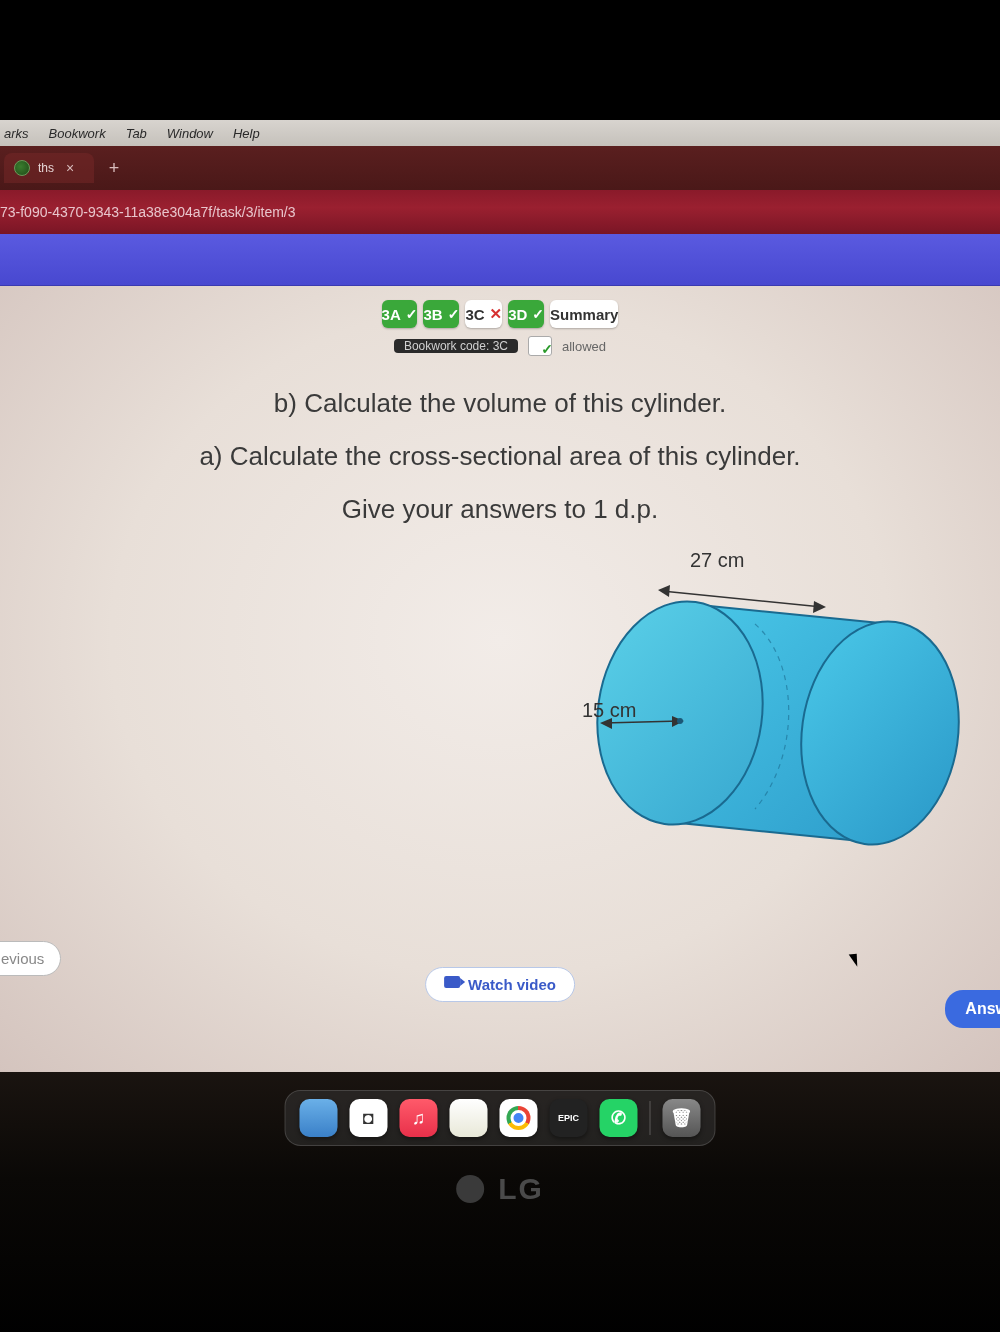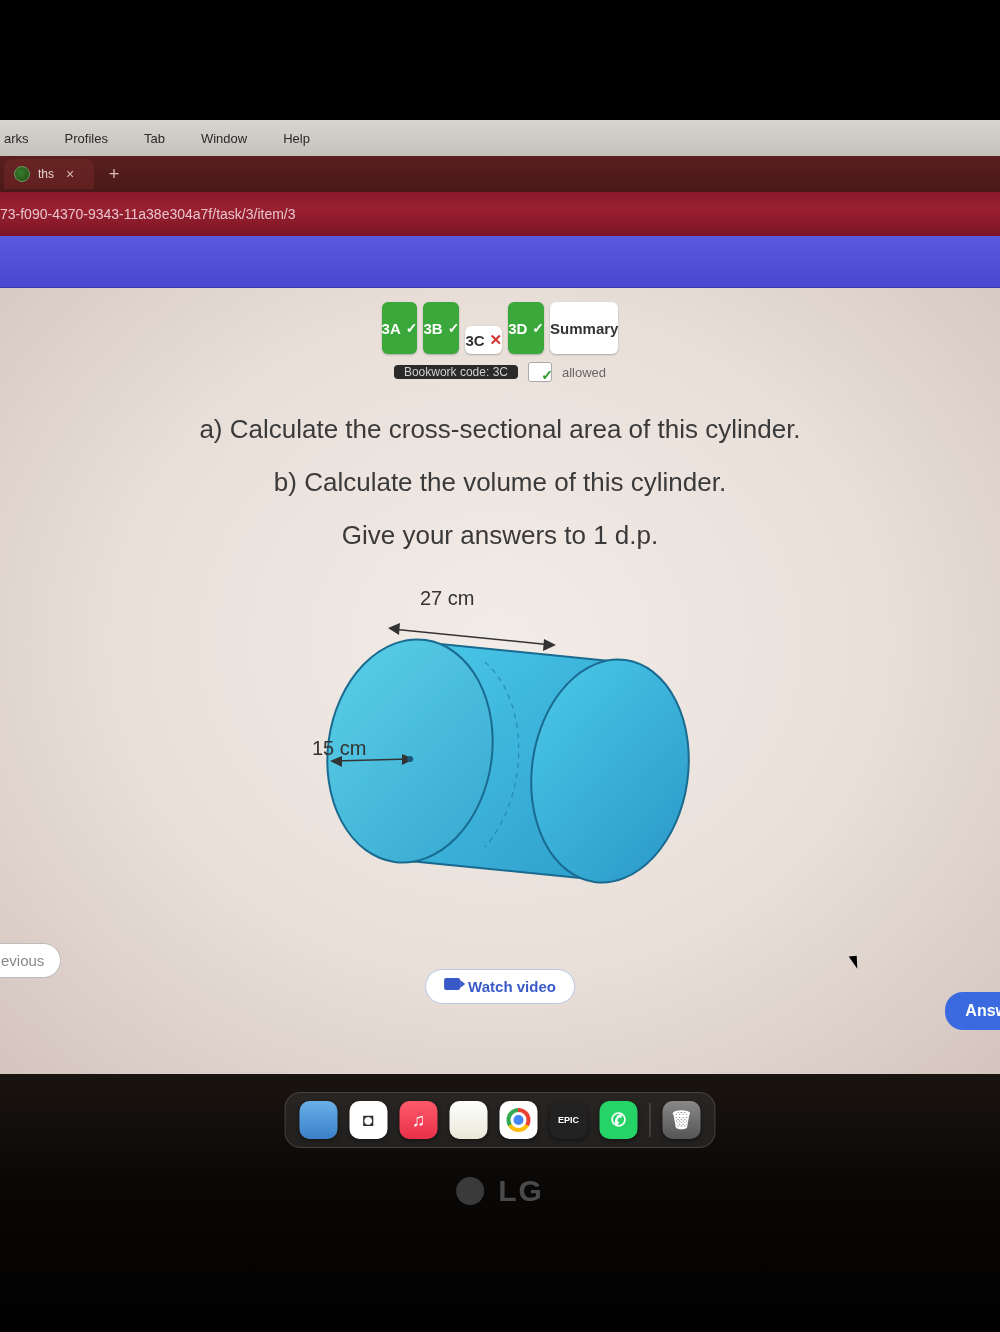--- a/index.html
+++ b/index.html
@@ -5,29 +5,29 @@
   * { box-sizing: border-box; margin: 0; padding: 0; }
   body {
     width: 1000px; height: 1332px;
     font-family: -apple-system, BlinkMacSystemFont, "Segoe UI", Arial, sans-serif;
     background: #000;
     overflow: hidden;
     position: relative;
   }
   .black-top { height: 120px; background: #000; }
   .menubar {
-    height: 36px;
+    height: 26px;
     background: linear-gradient(#d8d4cf, #c5c1bb);
     display: flex; align-items: center;
-    padding-left: 4px; gap: 36px;
-    font-size: 13px; color: #2a2a2a;
+    padding-left: 4px; gap: 20px;
+    font-size: 13px; color: #2a2a2a; font-style: italic;
   }
   .menubar span { cursor: default; }
   .tab-strip {
-    height: 36px;
+    height: 44px;
     background: linear-gradient(#5a1f1f, #4a1818);
     display: flex; align-items: center;
     padding-left: 4px; gap: 8px;
   }
   .browser-tab {
     display: flex; align-items: center; gap: 8px;
     background: rgba(120,40,40,.5);
     border-radius: 8px 8px 0 0;
     padding: 6px 10px; height: 30px;
     color: #e6d5d5; font-size: 12px;
@@ -62,21 +62,21 @@
     display:flex; justify-content:center; gap:6px;
     padding-top: 14px;
   }
   .pill {
     padding: 5px 0; border-radius: 6px;
     font-size: 15px; font-weight: 600; color:#fff;
     display:flex; align-items:center; gap:5px;
     box-shadow: 0 1px 2px rgba(0,0,0,.25);
   }
   .pill.green { background:#3aa83a; }
-  .pill.white { background:#fff; color:#333;margin-top:24px; }
+  .pill.white { background:#fff; color:#333; }
   .pill.white.red-x { color:#333; }
   .check { font-size:14px; }
   .red-x-mark { color:#d63030; font-weight:700; }
   .pill.summary { background:#fff; color:#333; font-weight:700; }
   .sub-row {
     display:flex; justify-content:center; align-items:center; gap:10px;
     margin-top: 8px; font-size:13px;
   }
   .bookwork {
     background:#2a2a2a; color:#d0d0d0;
@@ -91,22 +91,22 @@
     content:"✓"; color:#2a9a2a; font-size:14px; font-weight:bold;
     position:absolute; right:-2px; bottom:-2px;
   }
   .allowed { color:#666; font-size:13px; }
   .question {
     text-align:center; margin-top:30px;
     color:#3a3a3a;
   }
   .q-line { font-size:26px; margin: 18px 40px; line-height:1.35; }
   .diagram-wrap {
-    display:flex; justify-content:center;
-    margin-top: 38px;
+    display:flex; justify-content:flex-end;
+    margin-top: 26px;
   }
   .diagram { position:relative; width: 460px; height: 300px; }
   .diagram svg { overflow:visible; }
   .dim-label {
     position:absolute; font-size:20px; color:#333; font-weight:400;
   }
   .lbl-length { left: 150px; top: -4px; }
   .lbl-radius  { left: 42px; top: 146px; }
   .prev-pill {
     position:absolute; left:-10px; bottom: 96px;
@@ -179,21 +179,21 @@
     transform: rotate(-35deg);
   }
 </style>
 </head>
 <body>
 
 <div class="black-top"></div>
 
 <div class="menubar">
   <span>arks</span>
-  <span>Profiles</span>
+  <span>Bookwork</span>
   <span>Tab</span>
   <span>Window</span>
   <span>Help</span>
 </div>
 
 <div class="tab-strip">
   <div class="browser-tab">
     <span class="favicon"></span>
     <span>ths</span>
     <span class="tab-close">×</span>
@@ -231,22 +231,22 @@
     </div>
   </div>
 
   <div class="sub-row">
     <div class="bookwork">Bookwork code: 3C</div>
     <div class="calc-badge"></div>
     <div class="allowed">allowed</div>
   </div>
 
   <div class="question">
+    <div class="q-line">b) Calculate the volume of this cylinder.</div>
     <div class="q-line">a) Calculate the cross-sectional area of this cylinder.</div>
-    <div class="q-line">b) Calculate the volume of this cylinder.</div>
     <div class="q-line">Give your answers to 1 d.p.</div>
   </div>
 
   <div class="diagram-wrap">
     <div class="diagram">
       <svg width="460" height="300" viewBox="0 0 460 300">
         <defs>
           <linearGradient id="cylGrad" x1="0" y1="0" x2="1" y2="1">
             <stop offset="0%" stop-color="#4ac8e8"></stop>
             <stop offset="100%" stop-color="#2a98c8"></stop>

